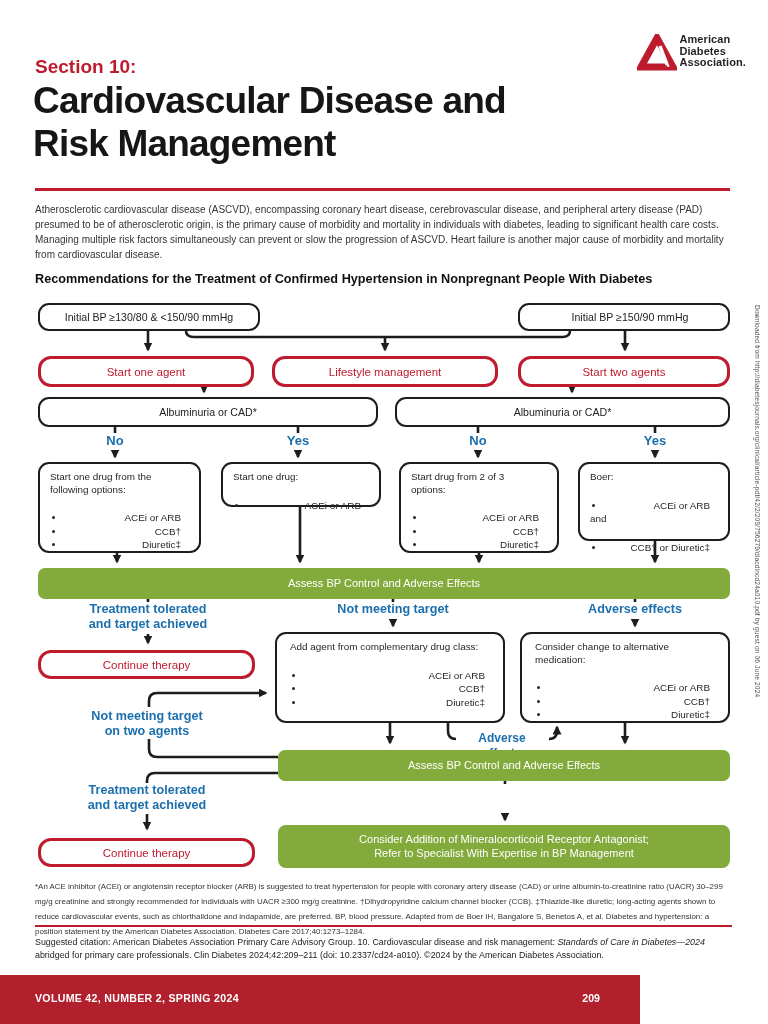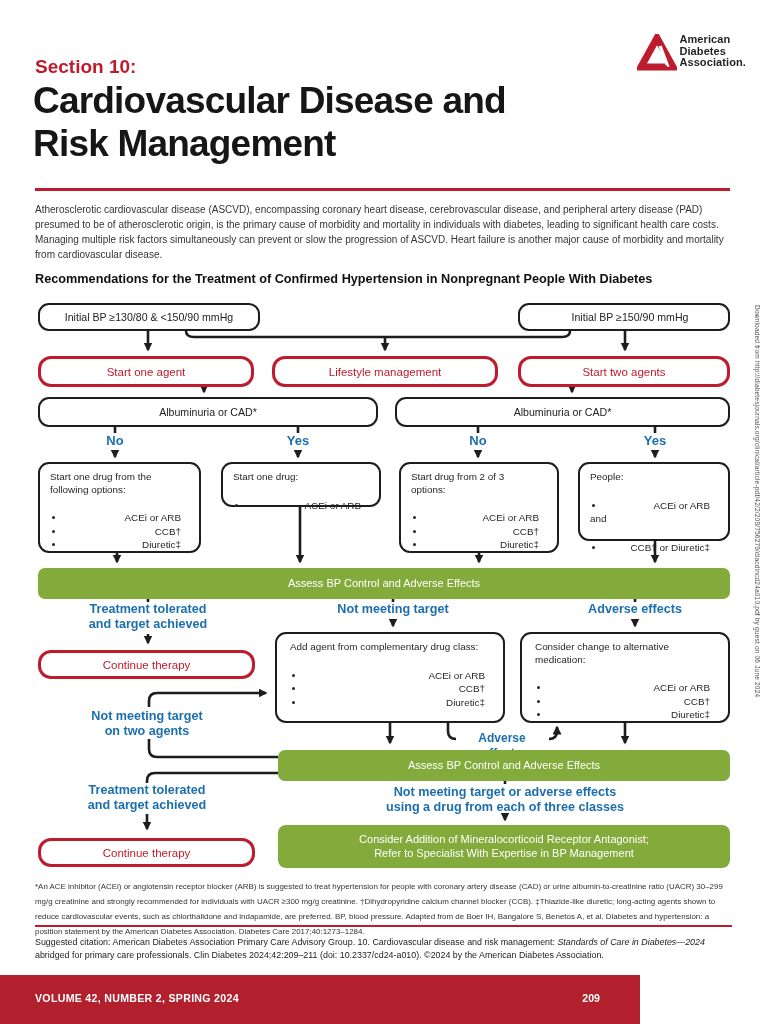--- a/index.html
+++ b/index.html
@@ -152,21 +152,21 @@
     </div>
     <div class="optbox" style="left:399px; top:164px; width:160px; height:91px;">
       <div>Start drug from 2 of 3 options:</div>
       <ul>
         <li>ACEi or ARB</li>
         <li>CCB†</li>
         <li>Diuretic‡</li>
       </ul>
     </div>
     <div class="optbox" style="left:578px; top:164px; width:152px; height:79px;">
-      <div>People:</div>
+      <div>Boer:</div>
       <ul>
         <li>ACEi or ARB</li>
       </ul>
       <div>and</div>
       <ul>
         <li>CCB† or Diuretic‡</li>
       </ul>
     </div>
 
     <div class="gbar" style="left:38px; top:270px; width:692px; height:31px;">Assess BP Control and Adverse Effects</div>
@@ -196,22 +196,20 @@
     </div>
 
     <div class="blab" style="left:57px; top:411px; width:180px;">Not meeting target
 on two agents</div>
     <div class="blab" style="left:458px; top:433px; width:88px; font-size:12px;">Adverse effects</div>
 
     <div class="gbar" style="left:278px; top:452px; width:452px; height:31px;">Assess BP Control and Adverse Effects</div>
 
     <div class="blab" style="left:57px; top:485px; width:180px;">Treatment tolerated
 and target achieved</div>
-    <div class="blab" style="left:355px; top:487px; width:300px;">Not meeting target or adverse effects
-using a drug from each of three classes</div>
 
     <div class="fbox red" style="left:38px; top:540px; width:217px; height:29px;">Continue therapy</div>
     <div class="gbar" style="left:278px; top:527px; width:452px; height:43px;border-radius:8px;">Consider Addition of Mineralocorticoid Receptor Antagonist;
 Refer to Specialist With Expertise in BP Management</div>
   </div>
 
   <p class="footnote">*An ACE inhibitor (ACEi) or angiotensin receptor blocker (ARB) is suggested to treat hypertension for people with coronary artery disease (CAD) or urine albumin-to-creatinine ratio (UACR) 30–299 mg/g creatinine and strongly recommended for individuals with UACR ≥300 mg/g creatinine. †Dihydropyridine calcium channel blocker (CCB). ‡Thiazide-like diuretic; long-acting agents shown to reduce cardiovascular events, such as chlorthalidone and indapamide, are preferred. BP, blood pressure. Adapted from de Boer IH, Bangalore S, Benetos A, et al. Diabetes and hypertension: a position statement by the American Diabetes Association. Diabetes Care 2017;40:1273–1284.</p>
   <div class="rule2"></div>
   <p class="citation"><span>Suggested citation: American Diabetes Association Primary Care Advisory Group. 10. Cardiovascular disease and risk management: </span><i>Standards of Care in Diabetes—2024</i><span> abridged for primary care professionals. Clin Diabetes 2024;42:209–211 (doi: 10.2337/cd24-a010). ©2024 by the American Diabetes Association.</span></p>
 

